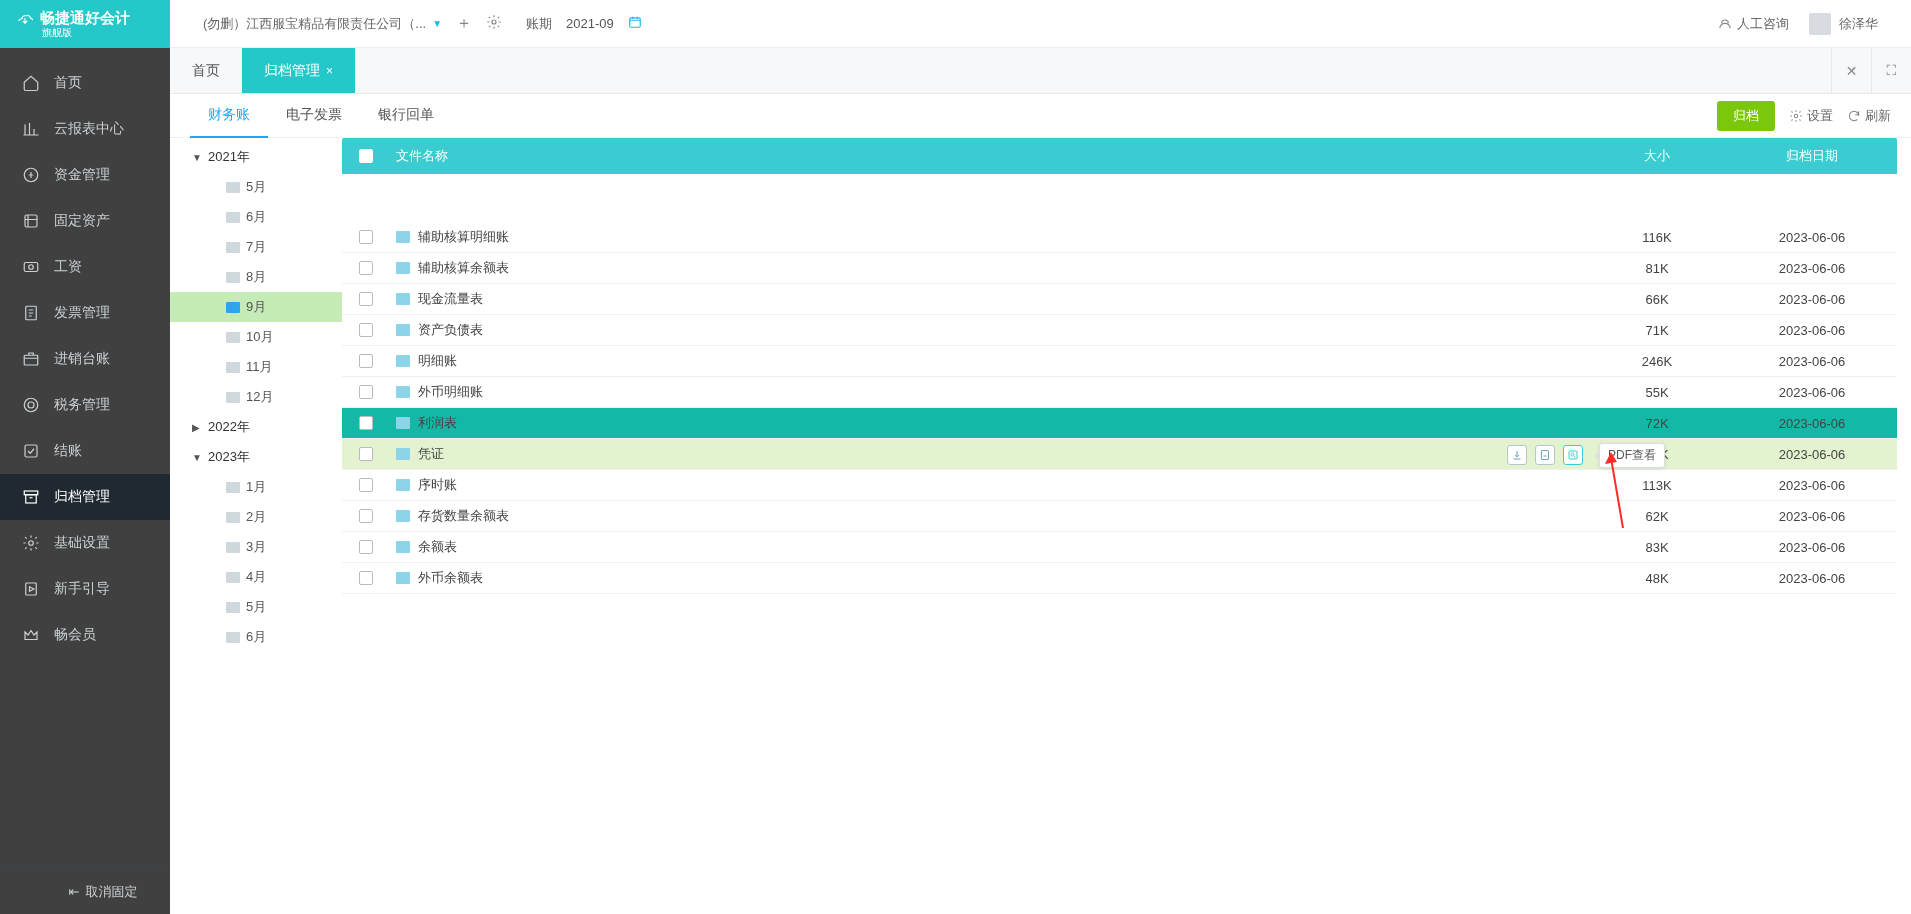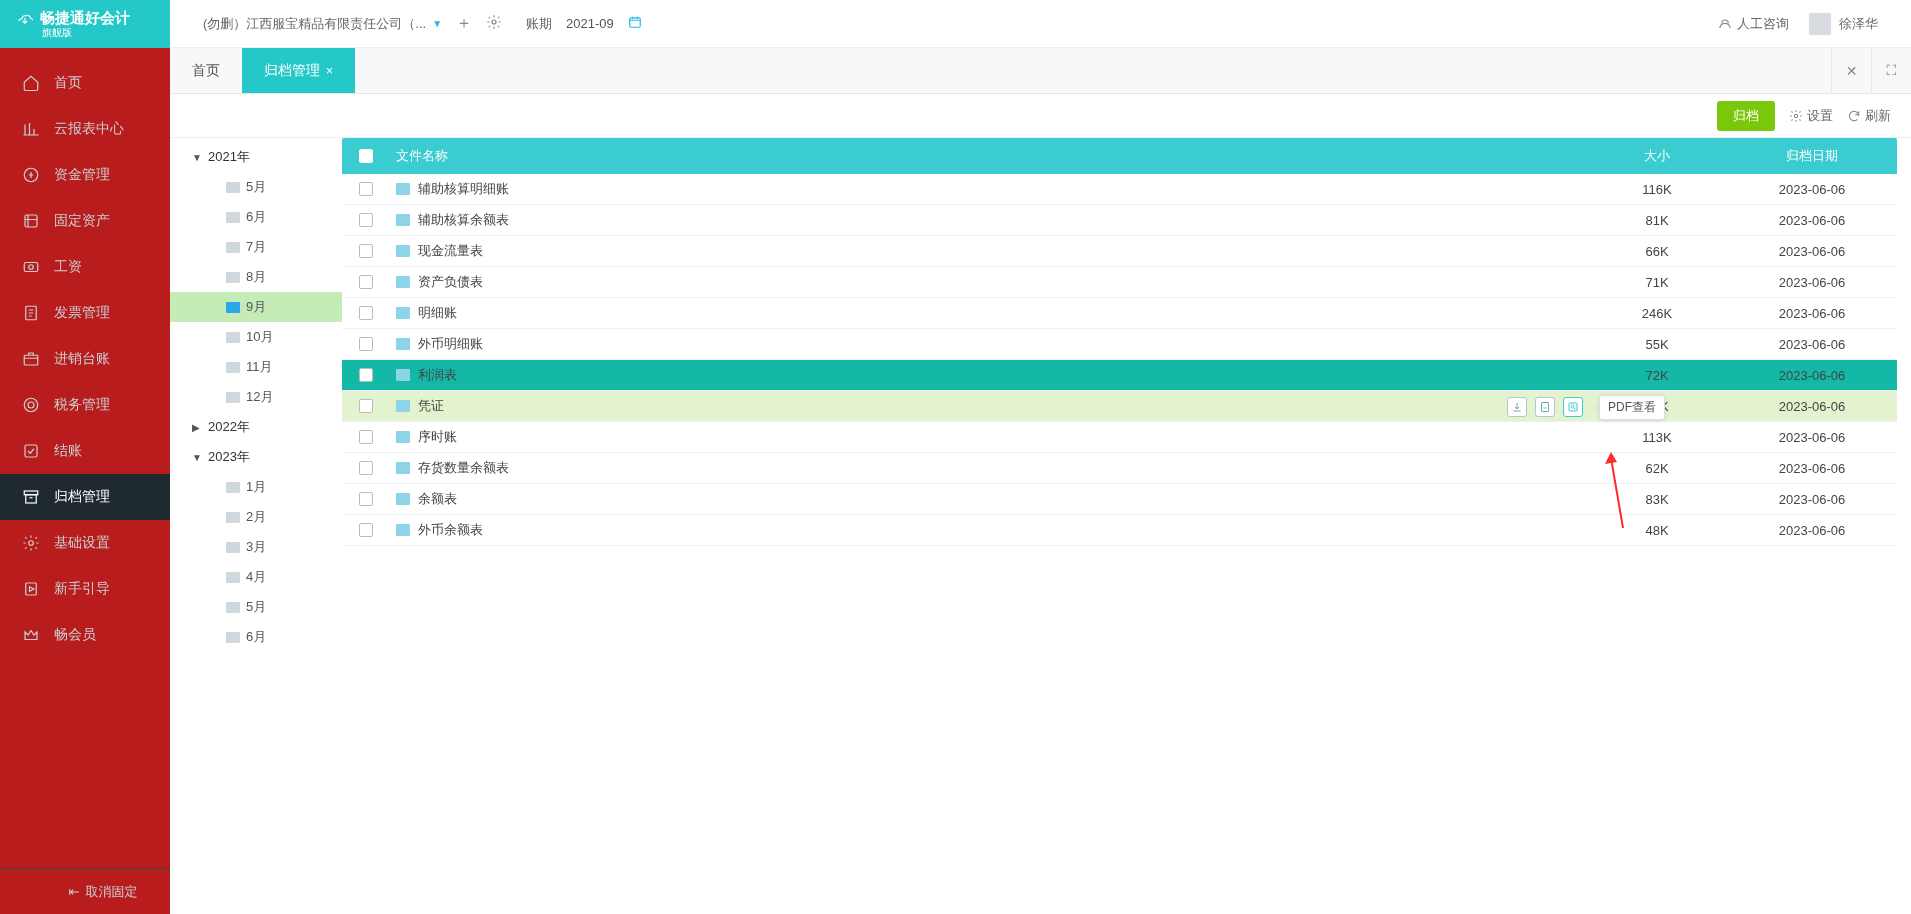--- a/index.html
+++ b/index.html
@@ -1,19 +1,19 @@
 <!DOCTYPE html>
 <html><head>
 <meta charset="utf-8">
 <style>
 * { margin:0; padding:0; box-sizing:border-box; font-family:"Microsoft YaHei","PingFang SC",sans-serif; }
 body { background:#fff; color:#333; font-size:13px; overflow:hidden; width:1911px; height:914px; position:relative; }
 
 
-.sidebar { position:absolute; left:0; top:0; width:206px; height:914px; background:#b91c1c; color:#c1c9cd; display:flex; flex-direction:column; }
+.sidebar { position:absolute; left:0; top:0; width:206px; height:914px; background:#404040; color:#c1c9cd; display:flex; flex-direction:column; }
 .logo { height:48px; background:#24c8c8; color:#fff; display:flex; flex-direction:column; justify-content:center; padding-left:16px; }
 .logo-main{ font-size:15px; font-weight:bold; display:flex; align-items:center; gap:6px;}
 .logo-sub{ font-size:10px; margin-left:26px; margin-top:-2px;}
 .nav { flex:1; padding-top:12px; }
 .nav-item { height:46px; display:flex; align-items:center; padding-left:22px; gap:14px; cursor:pointer; color:#c8d0d4; font-size:14px;}
 .nav-item.active { background:#1f2a30; color:#fff; }
 .sidebar-footer { height:46px; display:flex; align-items:center; justify-content:center; gap:6px; color:#c8d0d4; font-size:13px; cursor:pointer; border-top:1px solid #394650;}
 
 
 .topbar { position:absolute; left:170px; top:0; right:0; height:48px; background:#fff; border-bottom:1px solid #eee; display:flex; align-items:center; padding:0 33px; gap:14px; color:#666; font-size:13px; }
@@ -48,21 +48,21 @@
 
 .body-split{ flex:1; display:flex; overflow:hidden;}
 .tree{ width:172px; border-right:0px solid #eee; padding-top:4px; overflow:auto; font-size:13px;}
 .tree-year{ height:30px; display:flex; align-items:center; padding-left:22px; gap:6px; cursor:pointer; color:#333;}
 .tree-month{ height:30px; display:flex; align-items:center; padding-left:56px; gap:6px; cursor:pointer; color:#555;}
 .tree-month.sel{ background:#c5ecb6;}
 .folder-ic{ width:14px; height:11px; background:#cfd8dd; border-radius:1px; display:inline-block; position:relative;}
 .folder-ic.open{ background:#2aa7e6;}
 .tri{ font-size:10px; color:#555; width:10px; display:inline-block;}
 
-.table-wrap{ flex:1; display:flex; flex-direction:column; padding:0 14px 14px 0; overflow:auto; margin-left:0px;}
+.table-wrap{ flex:1; display:flex; flex-direction:column; padding:0 14px 14px 0; overflow:auto; margin-left:0px;gap:48px;}
 .thead{ background:#3accd0; color:#fff; height:36px; display:flex; align-items:center; font-size:13px; border-radius:2px 2px 0 0;}
 .col-cb{ width:48px; display:flex; justify-content:center;}
 .col-name{ flex:1; display:flex; align-items:center; gap:8px; padding-left:6px;}
 .col-size{ width:140px; text-align:center;}
 .col-date{ width:170px; text-align:center;}
 .trow{ height:31px; display:flex; align-items:center; border-bottom:1px solid #eef1f3; font-size:13px; color:#444; position:relative;}
 .trow.hl1{ background:#14b8a6;}
 .trow.hl2{ background:#e3f3cf;}
 .cb{ width:14px; height:14px; border:1px solid #bbb; border-radius:2px; background:#fff; display:inline-block; cursor:pointer;}
 .cb.head{ border-color:#fff;}
@@ -238,20 +238,25 @@
       </div>
     </div>
   <div class="tabs-right">
     <div class="icon-btn-sq">✕</div>
     <div class="icon-btn-sq">⛶</div>
   </div>
 </div>
 
 <div class="content">
   <div class="subtabs-row">
+    <div id="subtabs" style="display:flex;">
+        <div class="subtab active">财务账</div>
+        <div class="subtab">电子发票</div>
+        <div class="subtab">银行回单</div>
+      </div>
     <div class="subtabs-right">
       <div class="btn-archive">归档</div>
       <div class="txt-btn">
         <svg width="14" height="14" viewBox="0 0 24 24" fill="none" stroke="#888" stroke-width="1.8">
             <circle cx="12" cy="12" r="3"></circle>
             <path d="M12 2v3M12 19v3M4.2 4.2l2 2M17.8 17.8l2 2M2 12h3M19 12h3M4.2 19.8l2-2M17.8 6.2l2-2"></path>
           </svg>
         <span>设置</span>
       </div>
       <div class="txt-btn">

